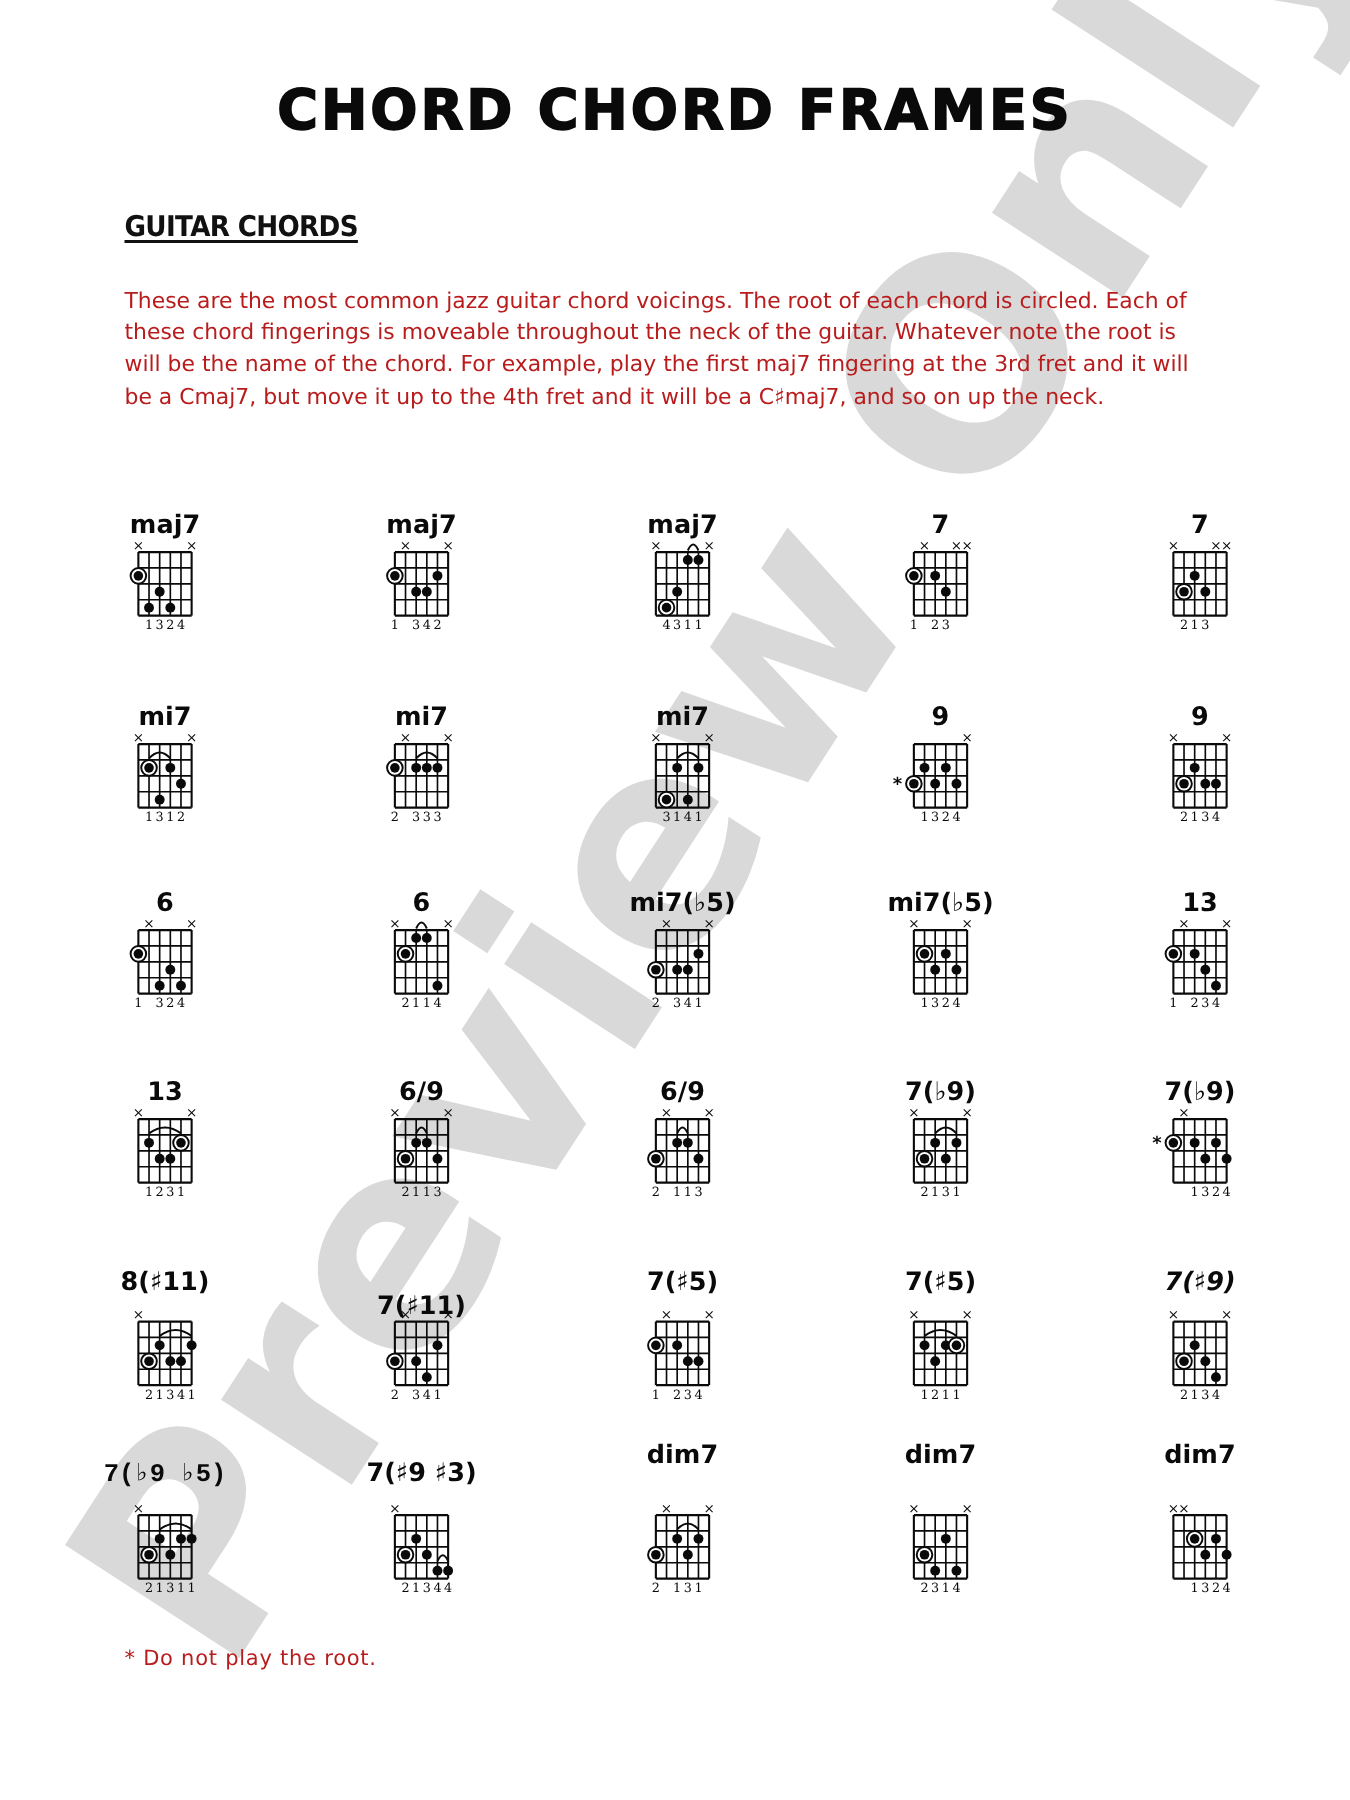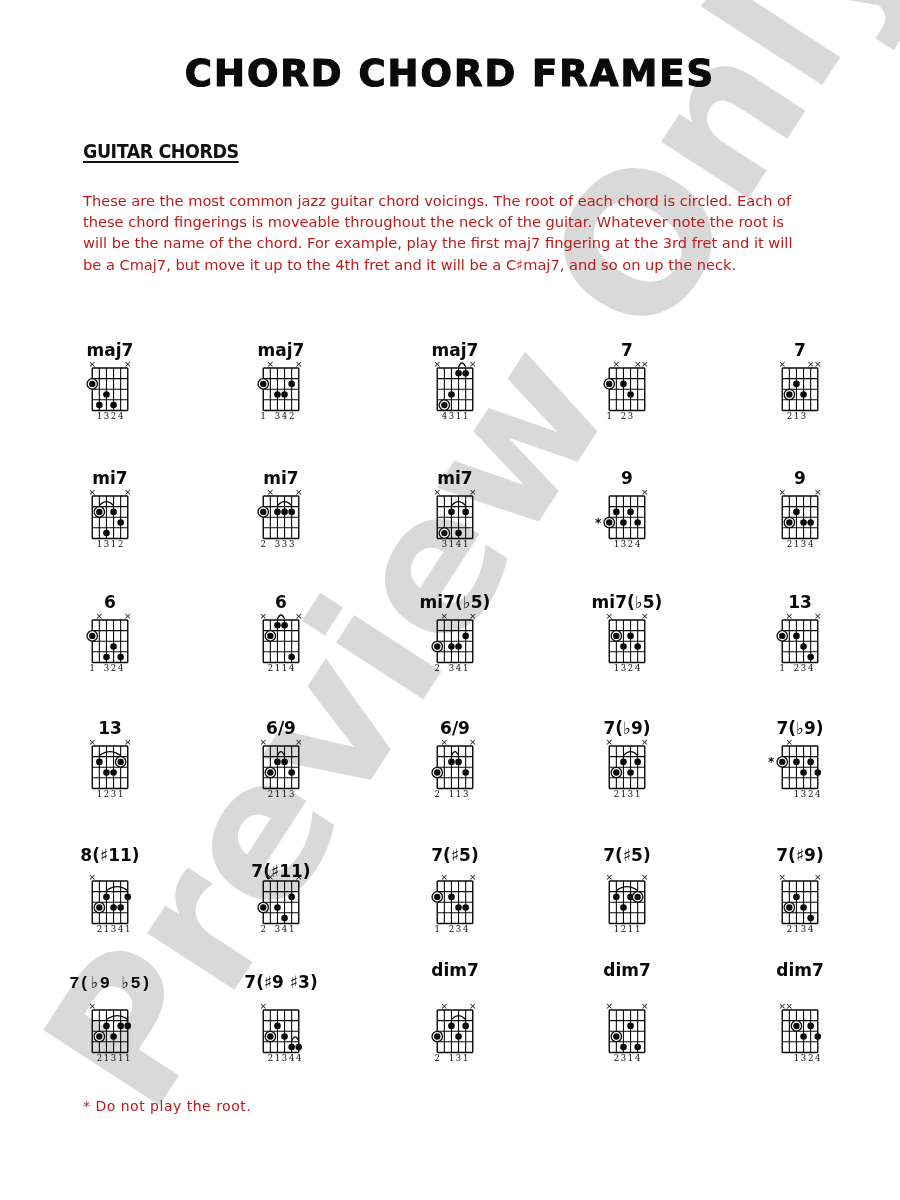--- a/index.html
+++ b/index.html
@@ -727,21 +727,21 @@
         <circle cx="70.65" cy="25.900000000000002" r="5.2" fill="#fff" stroke="#0a0a0a" stroke-width="1.3"></circle>
         <circle cx="70.65" cy="25.900000000000002" r="3.2" fill="#0a0a0a"></circle>
         <circle cx="56.45" cy="36.5" r="3.3" fill="#0a0a0a"></circle>
         <text x="49.35" y="61.4" text-anchor="middle" font-size="8.5" font-family="DejaVu Serif, serif" fill="#0a0a0a">1</text>
         <text x="56.45" y="61.4" text-anchor="middle" font-size="8.5" font-family="DejaVu Serif, serif" fill="#0a0a0a">2</text>
         <text x="63.55" y="61.4" text-anchor="middle" font-size="8.5" font-family="DejaVu Serif, serif" fill="#0a0a0a">1</text>
         <text x="70.65" y="61.4" text-anchor="middle" font-size="8.5" font-family="DejaVu Serif, serif" fill="#0a0a0a">1</text>
       </svg>
     </div>
     <div class="chord" style="left: 740px; top: 845px;">
-      <div class="chord-name" style="top: 0px;">7(♯9)</div>
+      <div class="chord-name" style="top: 0px; font-style: italic;">7(♯9)</div>
       <svg width="120" height="80" style="top: 26px;">
         <g stroke="#0a0a0a" fill="none">
           <line x1="42.25" x2="42.25" y1="10" y2="52.4" stroke-width="1.4"></line>
           <line x1="49.35" x2="49.35" y1="10" y2="52.4" stroke-width="1.1"></line>
           <line x1="56.45" x2="56.45" y1="10" y2="52.4" stroke-width="1.1"></line>
           <line x1="63.55" x2="63.55" y1="10" y2="52.4" stroke-width="1.1"></line>
           <line x1="70.65" x2="70.65" y1="10" y2="52.4" stroke-width="1.1"></line>
           <line x1="77.75" x2="77.75" y1="10" y2="52.4" stroke-width="1.4"></line>
           <line x1="42.25" x2="77.75" y1="10" y2="10" stroke-width="1.5"></line>
           <line x1="42.25" x2="77.75" y1="20.6" y2="20.6" stroke-width="1.1"></line>

